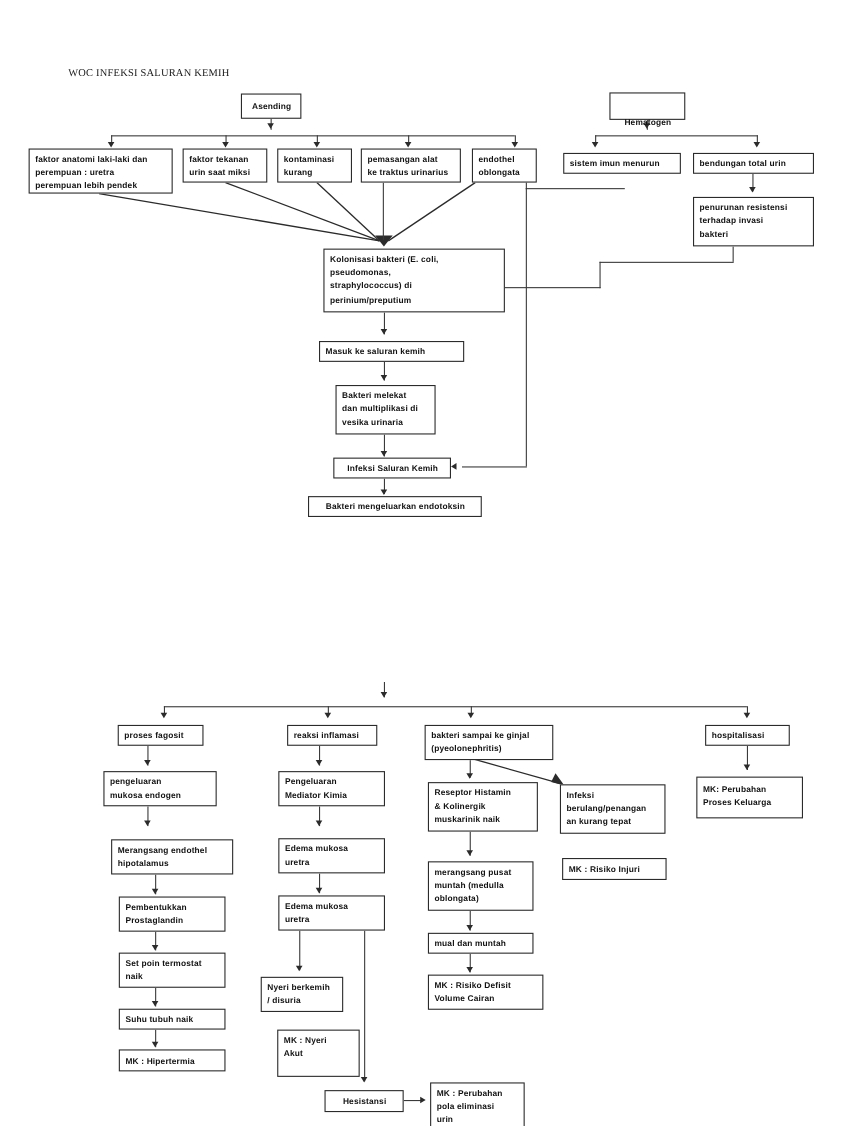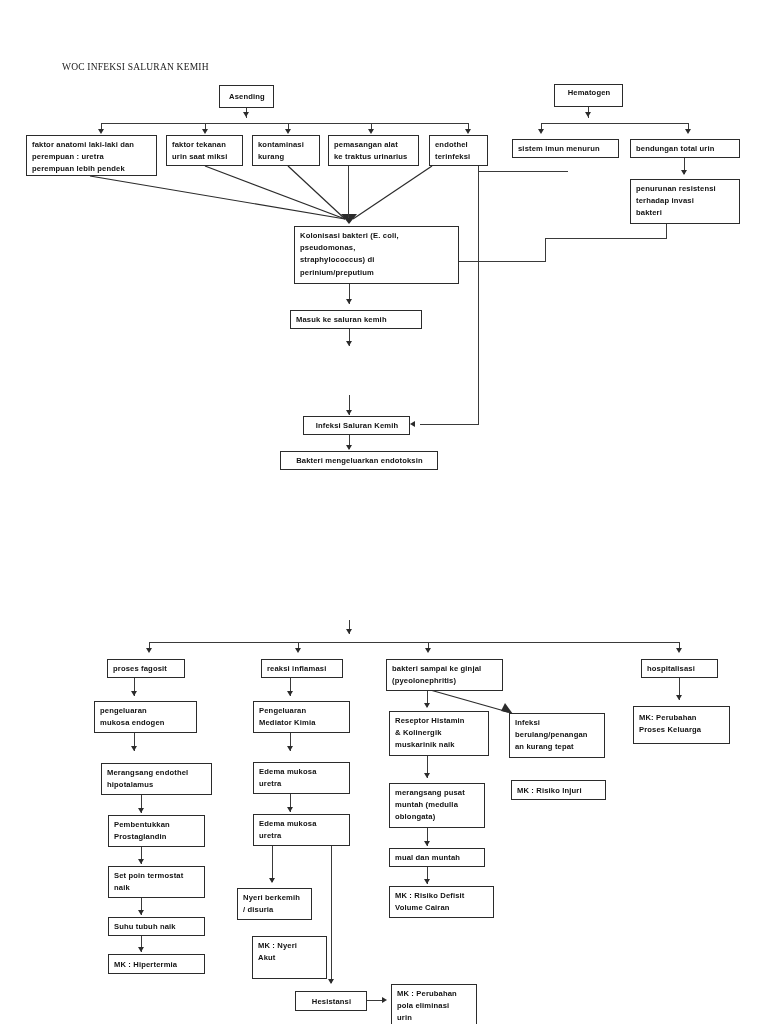--- a/index.html
+++ b/index.html
@@ -108,34 +108,34 @@
   <div class="box" style="left:252px;top:135px;width:68px;height:31px;">
     <span class="ln">kontaminasi</span>
     <span class="ln">kurang</span>
   </div>
   <div class="box" style="left:328px;top:135px;width:91px;height:31px;">
     <span class="ln">pemasangan alat</span>
     <span class="ln">ke traktus urinarius</span>
   </div>
   <div class="box" style="left:429px;top:135px;width:59px;height:31px;">
     <span class="ln">endothel</span>
-    <span class="ln">terinfeksi</span>
+    <span class="ln">oblongata</span>
   </div>
 
   <svg class="diag" style="left:0;top:0;width:768px;height:240px;">
     <line x1="90" y1="176" x2="345" y2="219" stroke="#2b2b2b" stroke-width="1.2"></line>
     <line x1="205" y1="166" x2="345" y2="219" stroke="#2b2b2b" stroke-width="1.2"></line>
     <line x1="288" y1="166" x2="345" y2="219" stroke="#2b2b2b" stroke-width="1.2"></line>
     <line x1="432" y1="166" x2="353" y2="219" stroke="#2b2b2b" stroke-width="1.2"></line>
     <polygon points="349,224 341,214 357,214" fill="#2b2b2b"></polygon>
   </svg>
 
   <div class="ln-v" style="left:348px;top:166px;height:52px;"></div>
 
-  <div class="box" style="left:554px;top:84px;width:69px;height:23px;text-align:center;padding-top:2px;">
+  <div class="box" style="left:554px;top:84px;width:69px;height:23px;text-align:center;padding-top:21px;">
     <span class="ln">Hematogen</span>
   </div>
   <div class="ln-v" style="left:588px;top:107px;height:11px;"></div>
   <div class="arrow-d" style="left:585px;top:112px;"></div>
   <div class="ln-h" style="left:541px;top:123px;width:148px;"></div>
   <div class="ln-v" style="left:541px;top:123px;height:9px;"></div>
   <div class="arrow-d" style="left:538px;top:129px;"></div>
   <div class="ln-v" style="left:688px;top:123px;height:9px;"></div>
   <div class="arrow-d" style="left:685px;top:129px;"></div>
 
@@ -174,20 +174,25 @@
   </div>
   <div class="ln-v" style="left:349px;top:284px;height:20px;"></div>
   <div class="arrow-d" style="left:346px;top:299px;"></div>
 
   <div class="box" style="left:290px;top:310px;width:132px;height:19px;padding-top:3px;">
     <span class="ln">Masuk ke saluran kemih</span>
   </div>
   <div class="ln-v" style="left:349px;top:329px;height:17px;"></div>
   <div class="arrow-d" style="left:346px;top:341px;"></div>
 
+  <div class="box" style="left:305px;top:350px;width:91px;height:45px;">
+    <span class="ln">Bakteri melekat</span>
+    <span class="ln">dan multiplikasi di</span>
+    <span class="ln">vesika urinaria</span>
+  </div>
   <div class="ln-v" style="left:349px;top:395px;height:20px;"></div>
   <div class="arrow-d" style="left:346px;top:410px;"></div>
 
   <div class="box" style="left:303px;top:416px;width:107px;height:19px;padding-top:3px;text-align:center;">
     <span class="ln">Infeksi Saluran Kemih</span>
   </div>
   <div class="ln-v" style="left:349px;top:435px;height:14px;"></div>
   <div class="arrow-d" style="left:346px;top:445px;"></div>
 
   <div class="box" style="left:280px;top:451px;width:158px;height:19px;padding-top:3px;text-align:center;">

